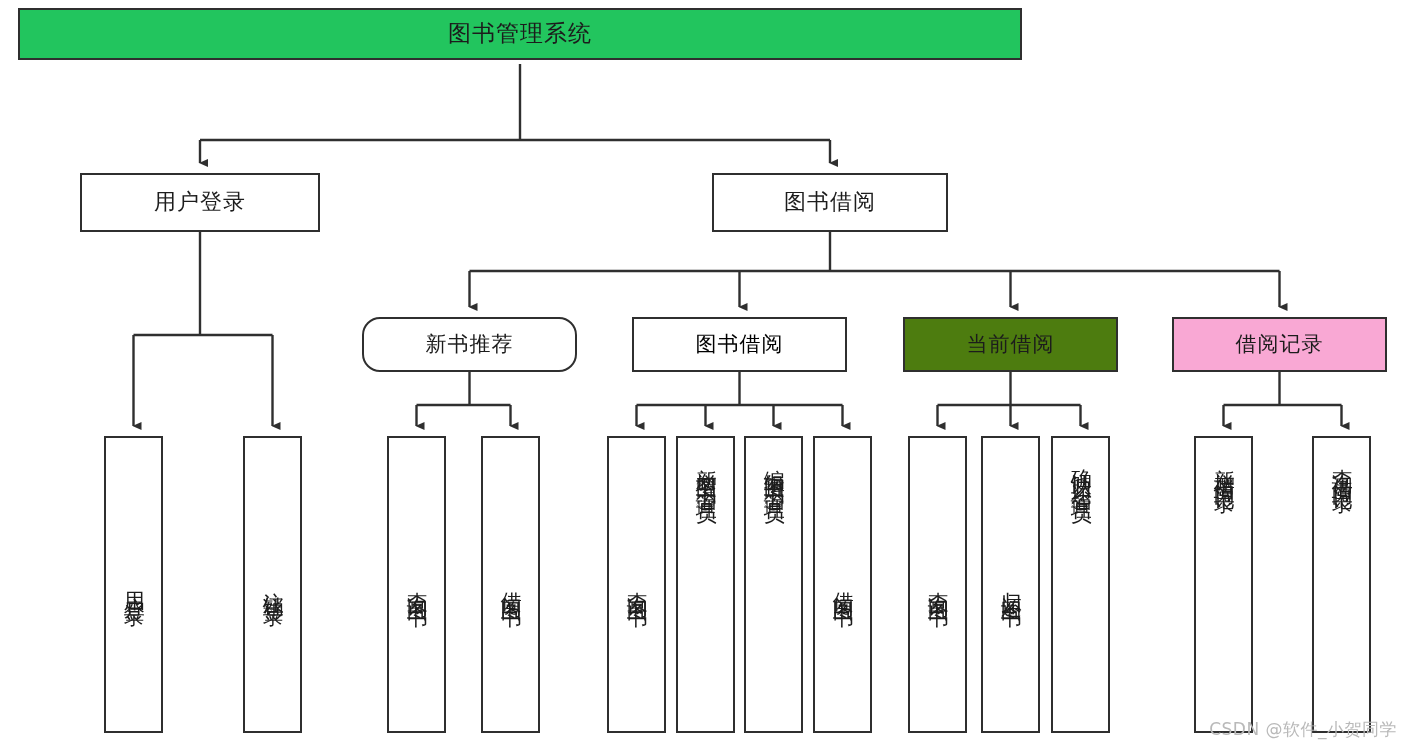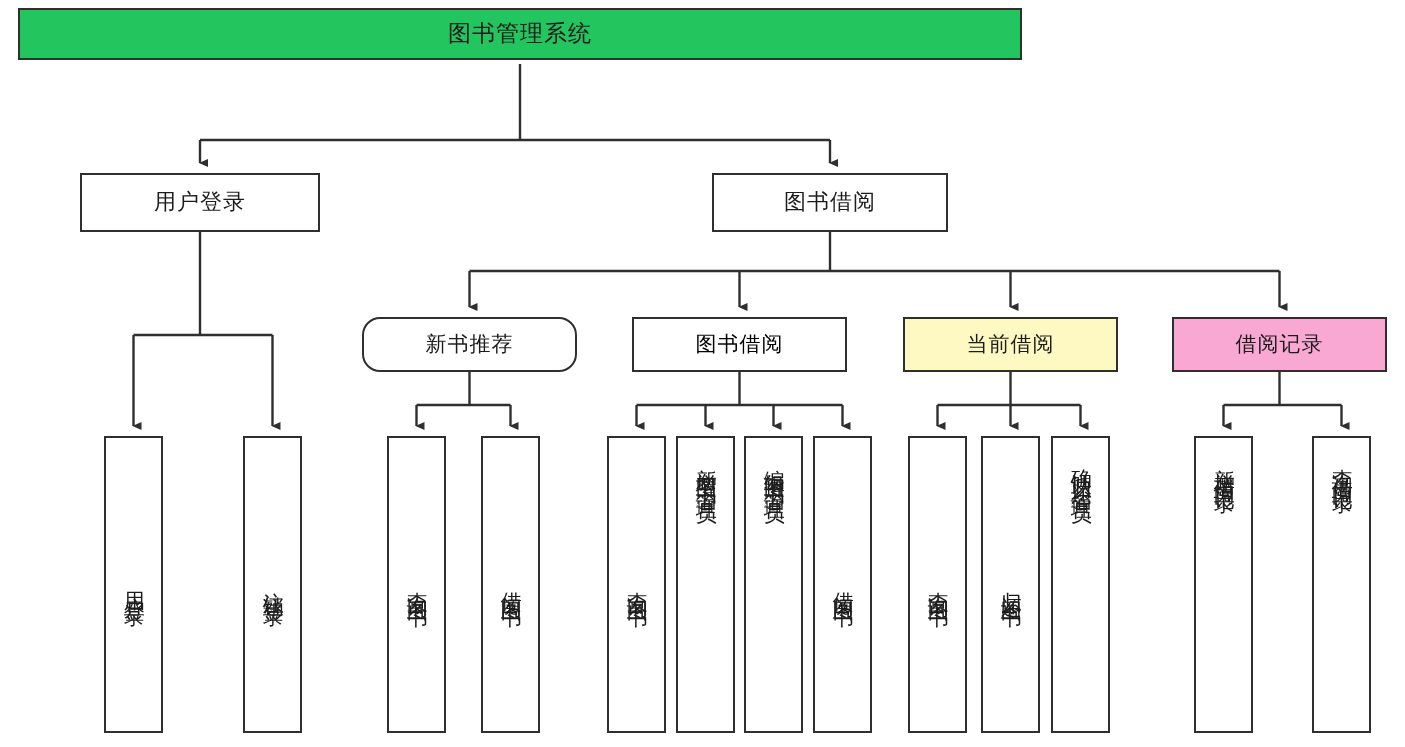--- a/index.html
+++ b/index.html
@@ -127,21 +127,21 @@
       </div>
       <div class="node-box level1" style="left: 712px; top: 173px; width: 236px; height: 59px; border-color: rgb(47, 47, 47); background: rgb(255, 255, 255);">
         <span class="node-label" style="color: rgb(28, 28, 28);">图书借阅</span>
       </div>
       <div class="node-box level2" style="left: 362px; top: 317px; width: 215px; height: 55px; border-color: rgb(47, 47, 47); background: rgb(255, 255, 255); border-radius: 18px;">
         <span class="node-label" style="color: rgb(28, 28, 28);">新书推荐</span>
       </div>
       <div class="node-box level2" style="left: 632px; top: 317px; width: 215px; height: 55px; border-color: rgb(47, 47, 47); background: rgb(255, 255, 255);">
         <span class="node-label" style="color: #000000;">图书借阅</span>
       </div>
-      <div class="node-box level2" style="left: 903px; top: 317px; width: 215px; height: 55px; border-color: rgb(47, 47, 47); background: #fef9c3;">
+      <div class="node-box level2" style="left: 903px; top: 317px; width: 215px; height: 55px; border-color: rgb(47, 47, 47); background: #4d7c0f;">
         <span class="node-label" style="color: rgb(28, 28, 28);">当前借阅</span>
       </div>
       <div class="node-box level2" style="left: 1172px; top: 317px; width: 215px; height: 55px; border-color: rgb(47, 47, 47); background: #f9a8d4;">
         <span class="node-label" style="color: rgb(28, 28, 28);">借阅记录</span>
       </div>
       <div class="node-box level3 leaf short" style="left: 104px; top: 436px; width: 59px; height: 297px; border-color: rgb(47, 47, 47); background: rgb(255, 255, 255);">
         <span class="node-label" style="color: rgb(28, 28, 28);">用户登录</span>
       </div>
       <div class="node-box level3 leaf short" style="left: 243px; top: 436px; width: 59px; height: 297px; border-color: rgb(47, 47, 47); background: rgb(255, 255, 255);">
         <span class="node-label" style="color: rgb(28, 28, 28);">注销登录</span>
@@ -174,13 +174,14 @@
         <span class="node-label" style="color: rgb(28, 28, 28);">确认归还（管理员）</span>
       </div>
       <div class="node-box level3 leaf" style="left: 1194px; top: 436px; width: 59px; height: 297px; border-color: rgb(47, 47, 47); background: rgb(255, 255, 255);">
         <span class="node-label" style="color: rgb(28, 28, 28);">新增借阅记录</span>
       </div>
       <div class="node-box level3 leaf" style="left: 1312px; top: 436px; width: 59px; height: 297px; border-color: rgb(47, 47, 47); background: rgb(255, 255, 255);">
         <span class="node-label" style="color: rgb(28, 28, 28);">查询借阅记录</span>
       </div>
     </div>
 
+  <div id="watermark">CSDN @软件_小贺同学</div>
 </div>
 
 </body></html>

